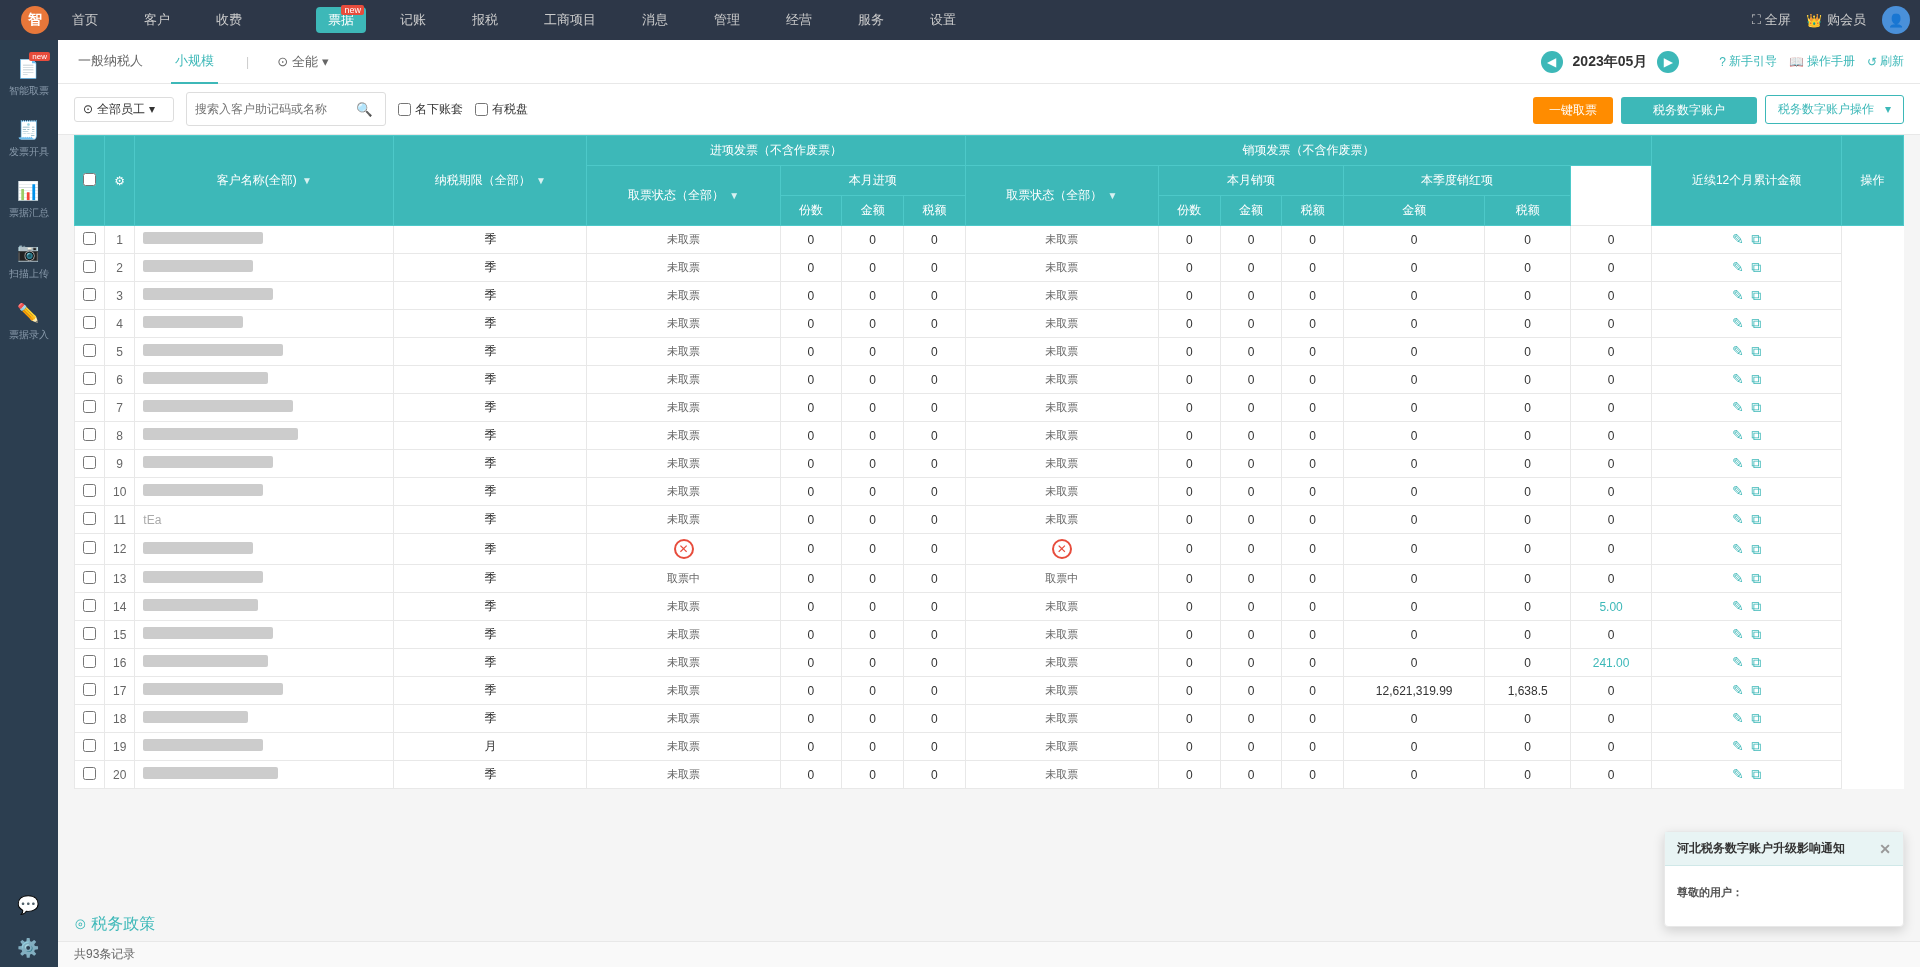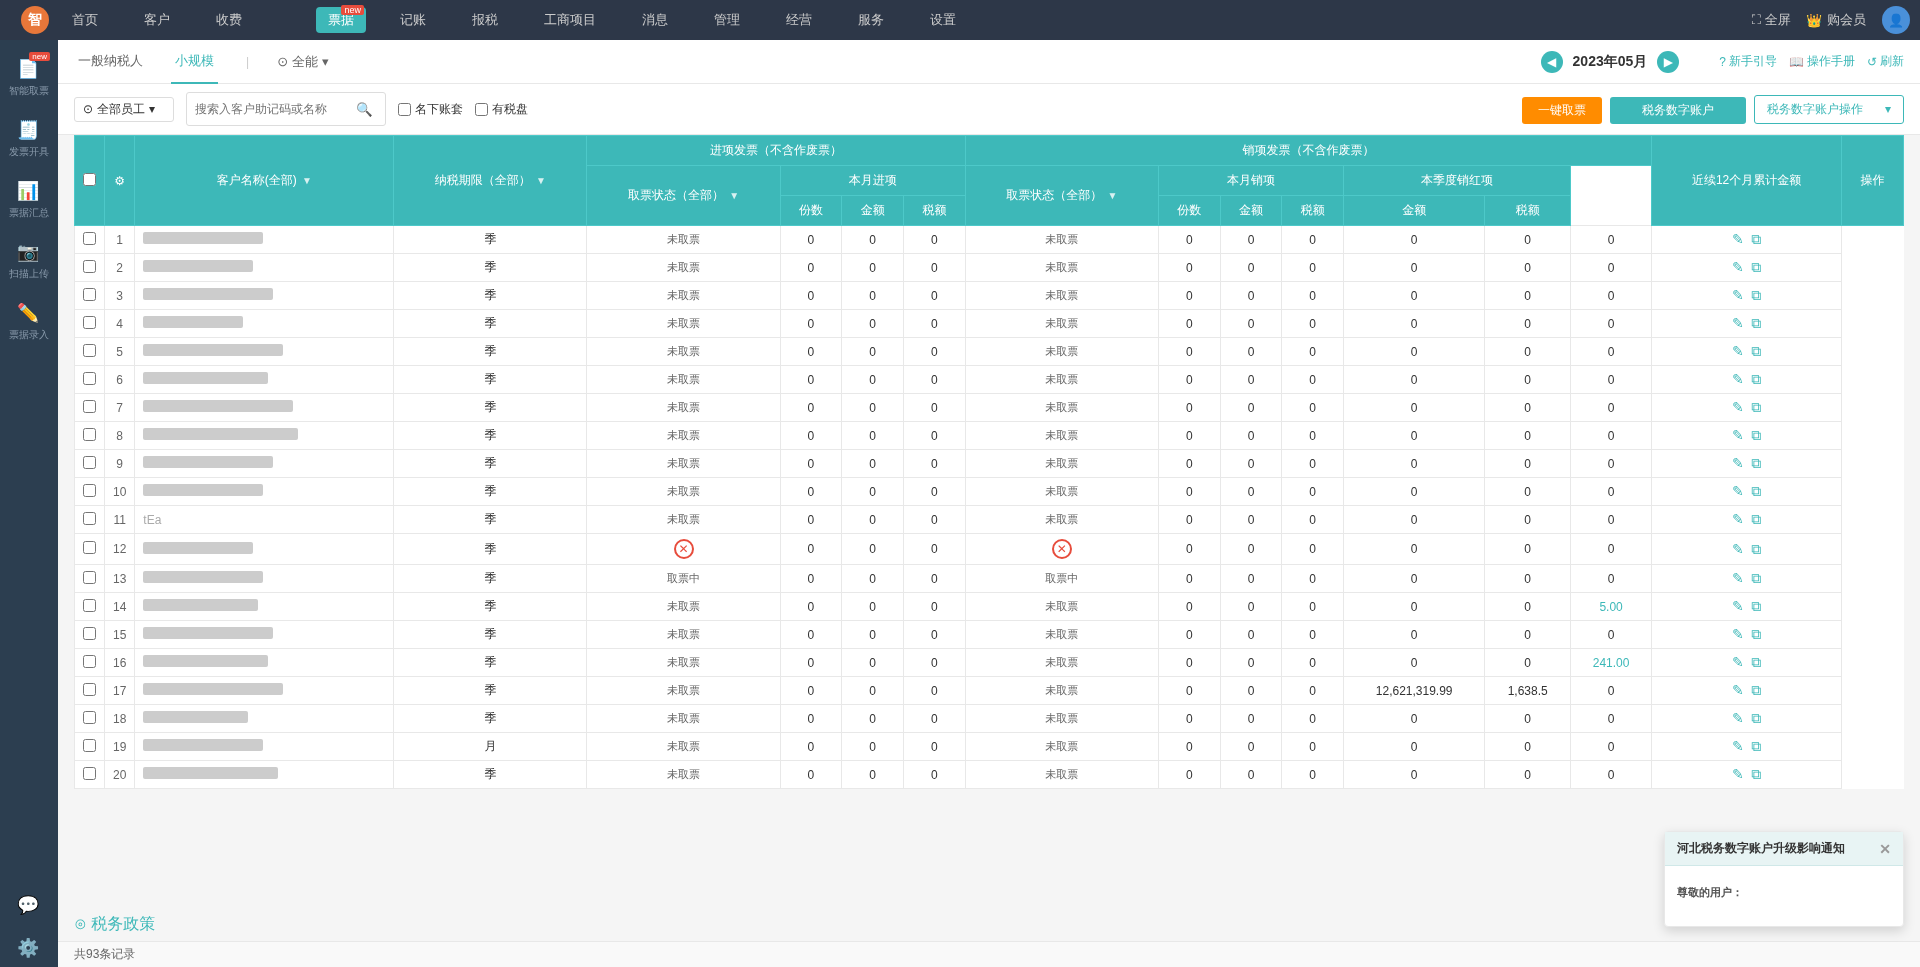--- a/index.html
+++ b/index.html
@@ -47,21 +47,21 @@
     
     .toolbar { background: #fff; padding: 8px 16px; display: flex; align-items: center; gap: 12px; border-bottom: 1px solid #e8e8e8; }
     .employee-select { display: flex; align-items: center; border: 1px solid #ddd; border-radius: 3px; padding: 3px 8px; font-size: 12px; background: #fff; min-width: 100px; gap: 4px; cursor: pointer; }
     .search-input { display: flex; align-items: center; border: 1px solid #ddd; border-radius: 3px; padding: 3px 8px; font-size: 12px; width: 200px; }
     .search-input input { border: none; outline: none; font-size: 12px; width: 160px; }
     .search-btn { width: 26px; height: 26px; background: #fff; border: none; cursor: pointer; color: #666; }
     .checkbox-label { display: flex; align-items: center; gap: 4px; font-size: 12px; cursor: pointer; color: #333; }
     .toolbar-right { margin-left: auto; display: flex; align-items: flex-end; gap: 8px; }
     .btn-orange { background: #ff8c00; color: white; border: none; padding: 5px 16px; border-radius: 3px; cursor: pointer; font-size: 12px; }
     .btn-teal { background: #3db8b8; color: white; border: none; padding: 5px 32px; border-radius: 3px; cursor: pointer; font-size: 12px; }
-    .btn-teal-outline { background: #fff; color: #3db8b8; border: 1px solid #3db8b8; padding: 5px 12px; border-radius: 3px; cursor: pointer; font-size: 12px; display: flex; align-items: center; gap: 22px; }
+    .btn-teal-outline { background: #fff; color: #3db8b8; border: 1px solid #3db8b8; padding: 5px 12px; border-radius: 3px; cursor: pointer; font-size: 12px; display: flex; align-items: center; gap: 11px; }
     
     
     .table-container { flex: 1; overflow: auto; padding: 0 16px 16px; }
     table { width: 100%; border-collapse: collapse; background: #fff; font-size: 12px; }
     table thead tr.header-row-1 { background: #3db8b8; color: white; }
     table thead tr.header-row-2 { background: #3db8b8; color: white; }
     table thead tr.header-row-3 { background: #3db8b8; color: white; }
     table thead th { padding: 6px 8px; text-align: center; border: 1px solid #4dc9c9; white-space: nowrap; font-weight: normal; }
     table tbody tr { background: #fff; }
     table tbody td { padding: 5px 8px; text-align: center; border: 1px solid #e8e8e8; white-space: nowrap; color: #333; }

